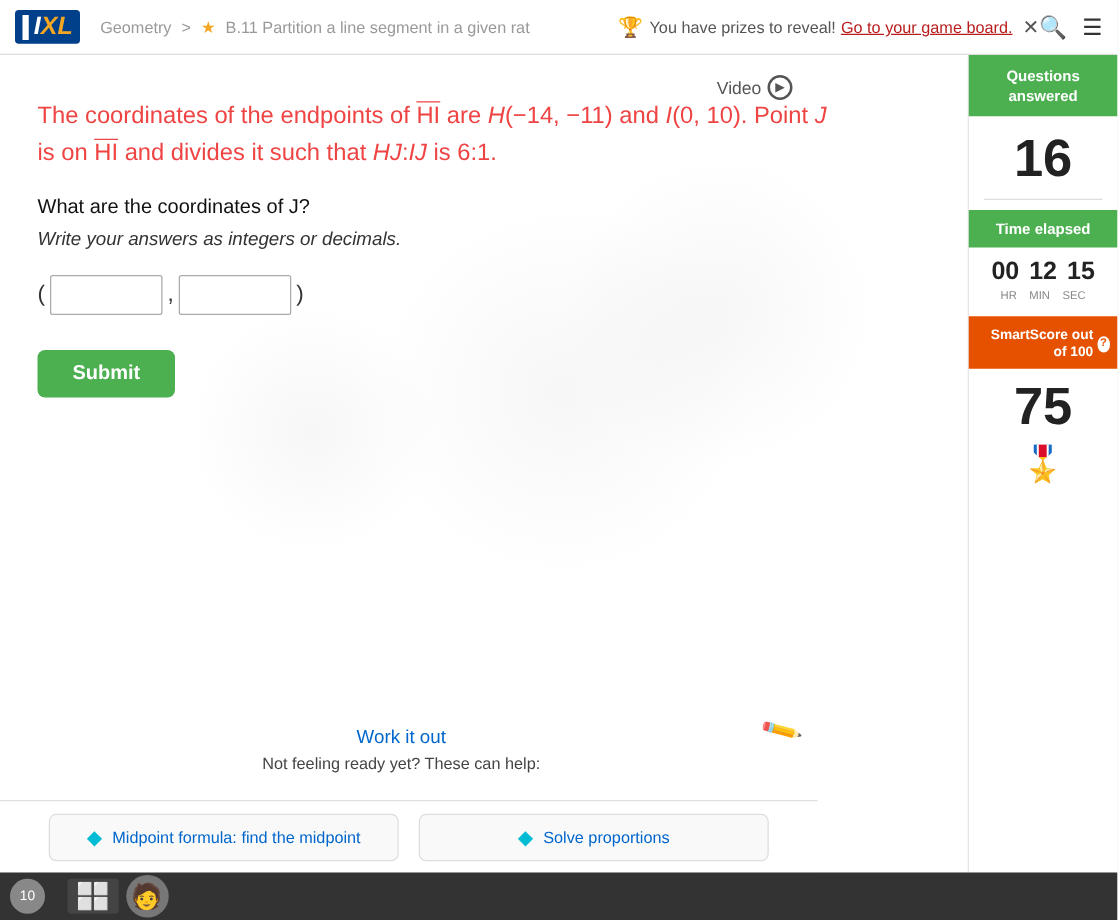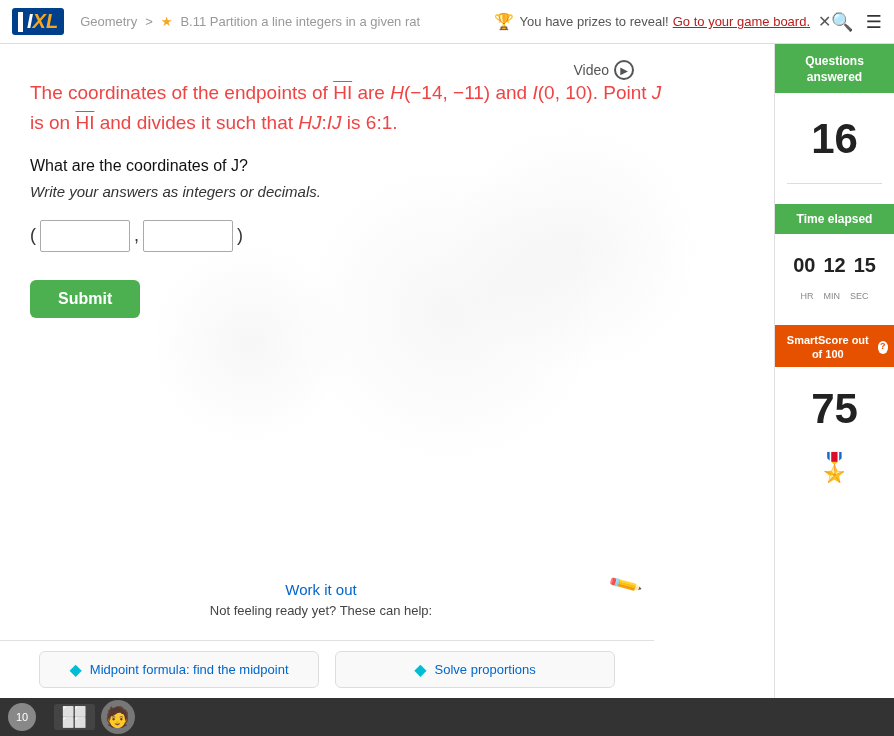--- a/index.html
+++ b/index.html
@@ -176,21 +176,20 @@
     }
 
     
     .sidebar {
       width: 120px;
       background: #fff;
       border-left: 1px solid #e0e0e0;
       display: flex;
       flex-direction: column;
       align-items: center;
-      gap: 12px;
     }
     .sidebar-qa {
       background: #4caf50;
       color: #fff;
       width: 100%;
       text-align: center;
       padding: 10px 6px 8px;
       font-size: 12px;
       font-weight: bold;
       line-height: 1.3;
@@ -233,21 +232,21 @@
       justify-content: center;
       gap: 10px;
       font-size: 9px;
       color: #888;
       margin-bottom: 8px;
     }
     .sidebar-smart {
       background: #e65100;
       color: #fff;
       width: 100%;
-      text-align: center;
+      text-align: right;
       padding: 8px 6px 6px;
       font-size: 11px;
       font-weight: bold;
       line-height: 1.3;
       margin-top: 4px;
     }
     .smart-info {
       display: flex;
       align-items: center;
       justify-content: center;
@@ -401,21 +400,21 @@
 
 <div class="header">
   <div class="logo">
     <span class="logo-bar"></span>
     <span class="logo-text">I<span class="logo-xl">XL</span></span>
   </div>
   <div class="breadcrumb">
     <span>Geometry</span>
     <span> &gt; </span>
     <span class="star">★</span>
-    <span>B.11 Partition a line integers in a given rat</span>
+    <span>B.11 Partition a line segment in a given rat</span>
   </div>
   <div class="prize-bar">
     <span class="prize-icon">🏆</span>
     <span>You have prizes to reveal!</span>
     <span class="prize-link">Go to your game board.</span>
     <span class="close-btn">✕</span>
   </div>
   <div class="header-icons">
     <span class="header-icon">🔍</span>
     <span class="header-icon">☰</span>

